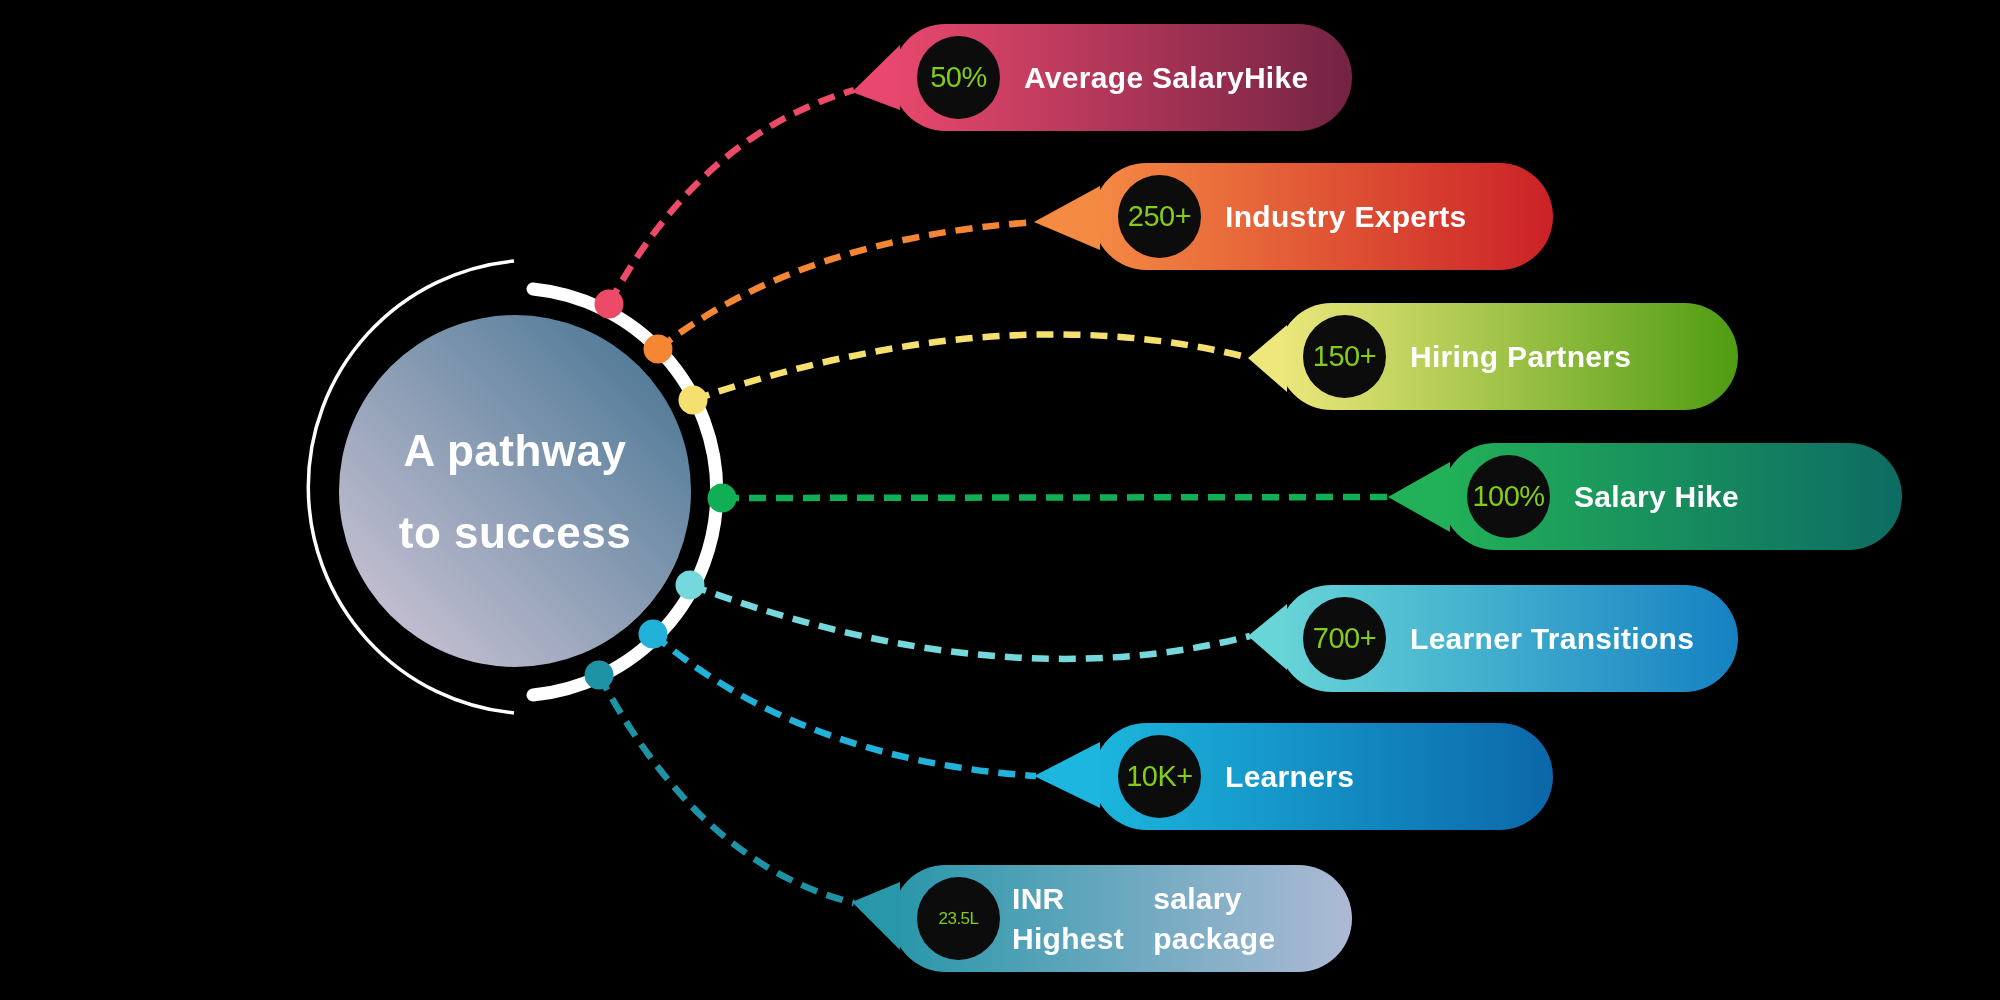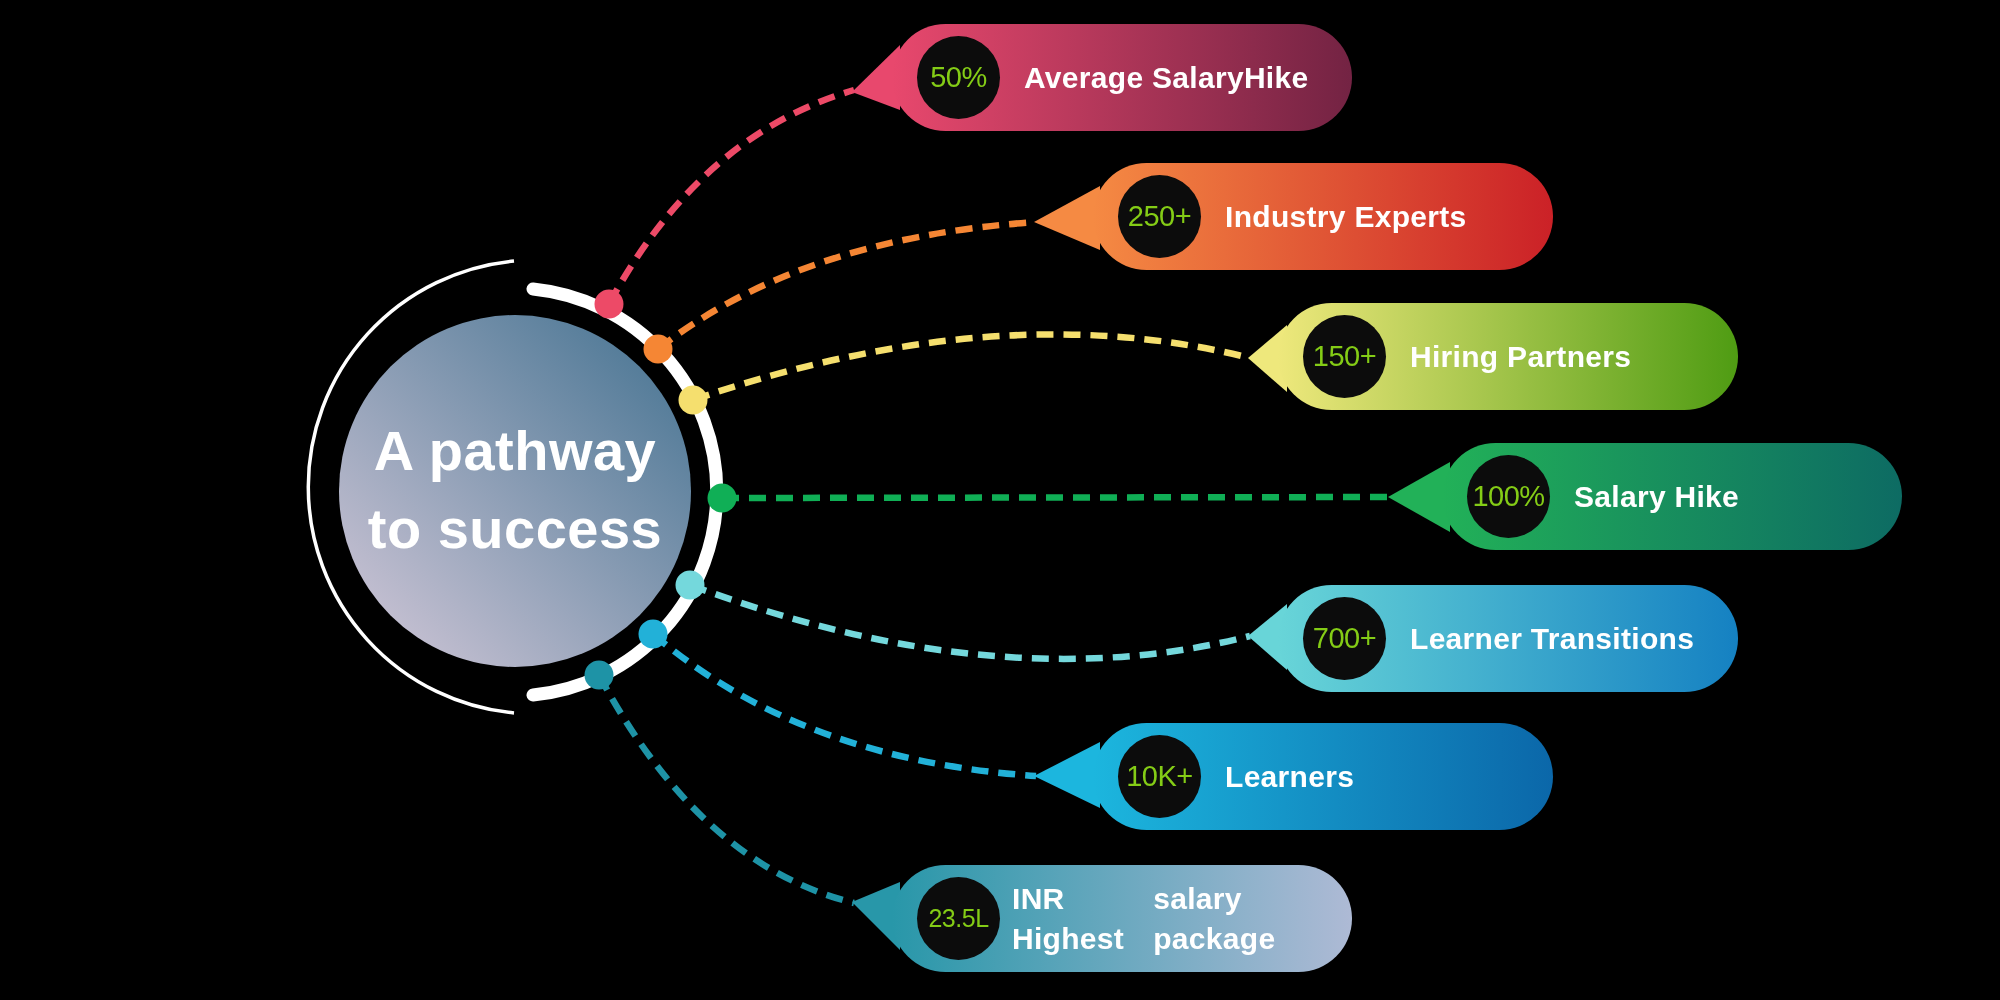--- a/index.html
+++ b/index.html
@@ -8,35 +8,35 @@
     font-family:"Liberation Sans", sans-serif;
   }
   svg.decor{position:absolute;left:0;top:0;width:2000px;height:1000px;}
   .ring-thin{fill:none;stroke:#fff;stroke-width:3.5;}
   .ring-thick{fill:none;stroke:#fff;stroke-width:13;stroke-linecap:round;}
   .dash{fill:none;stroke:var(--lc);stroke-width:6.5;stroke-dasharray:17 10;}
   .dot{fill:var(--lc);}
   .tail{fill:var(--c1);}
   .center-title{
     position:absolute;left:325px;top:412px;width:380px;height:160px;
-    display:flex;flex-direction:column;align-items:center;justify-content:flex-start;
-    color:#fff;font-weight:700;font-size:56px;line-height:78px;text-align:center;
+    display:flex;flex-direction:column;align-items:center;justify-content:space-between;
+    color:#fff;font-weight:700;font-size:44px;line-height:78px;text-align:center;
     letter-spacing:.5px;
   }
   .pill{
     position:absolute;width:460px;height:107px;border-radius:54px;
     background:linear-gradient(90deg,var(--c1),var(--c2));
     display:flex;align-items:center;
   }
   .badge{
     position:absolute;left:25px;top:12px;width:83px;height:83px;border-radius:50%;
     background:#0c0c0c;display:flex;align-items:center;justify-content:center;
   }
   .value{color:#84cc16;font-weight:400;font-size:29px;letter-spacing:-.5px;}
-  .value.small{font-size:25px;}
+  .value.small{font-size:17px;}
   .label{
     margin-left:132px;display:flex;justify-content:center;
     color:#fff;font-weight:700;font-size:30px;line-height:40px;letter-spacing:.3px;
   }
   .label span:empty{display:none;}
   .label.center{margin-left:120px;width:320px;align-items:center;text-align:left;}
 </style>
 </head>
 <body>
 

